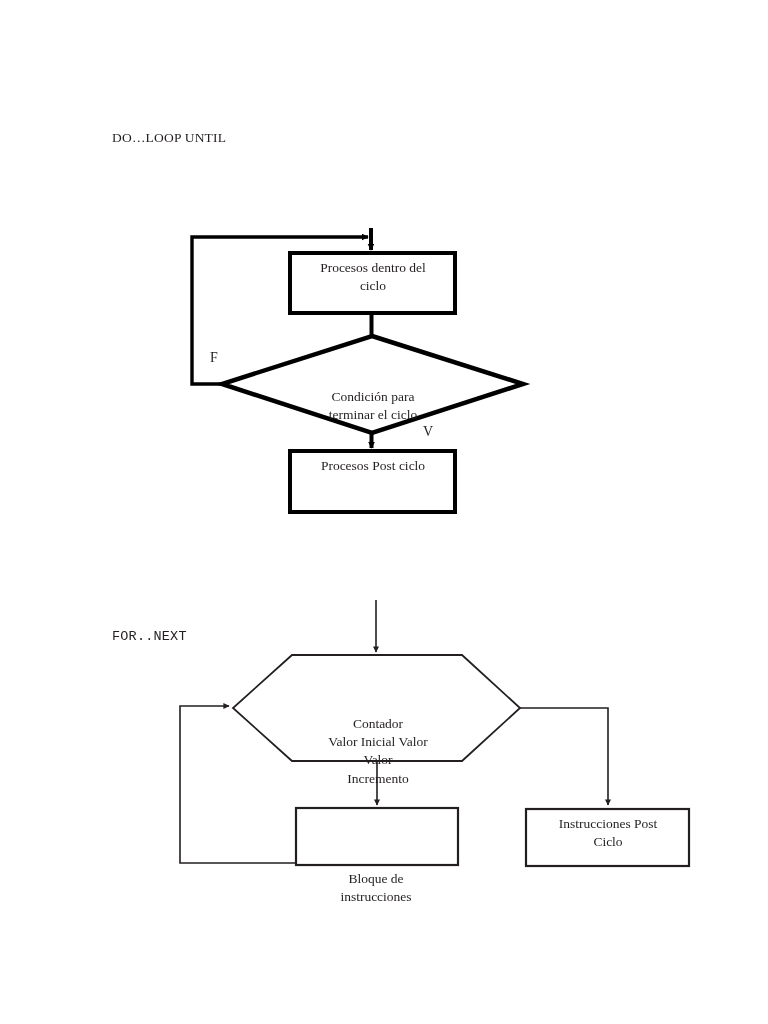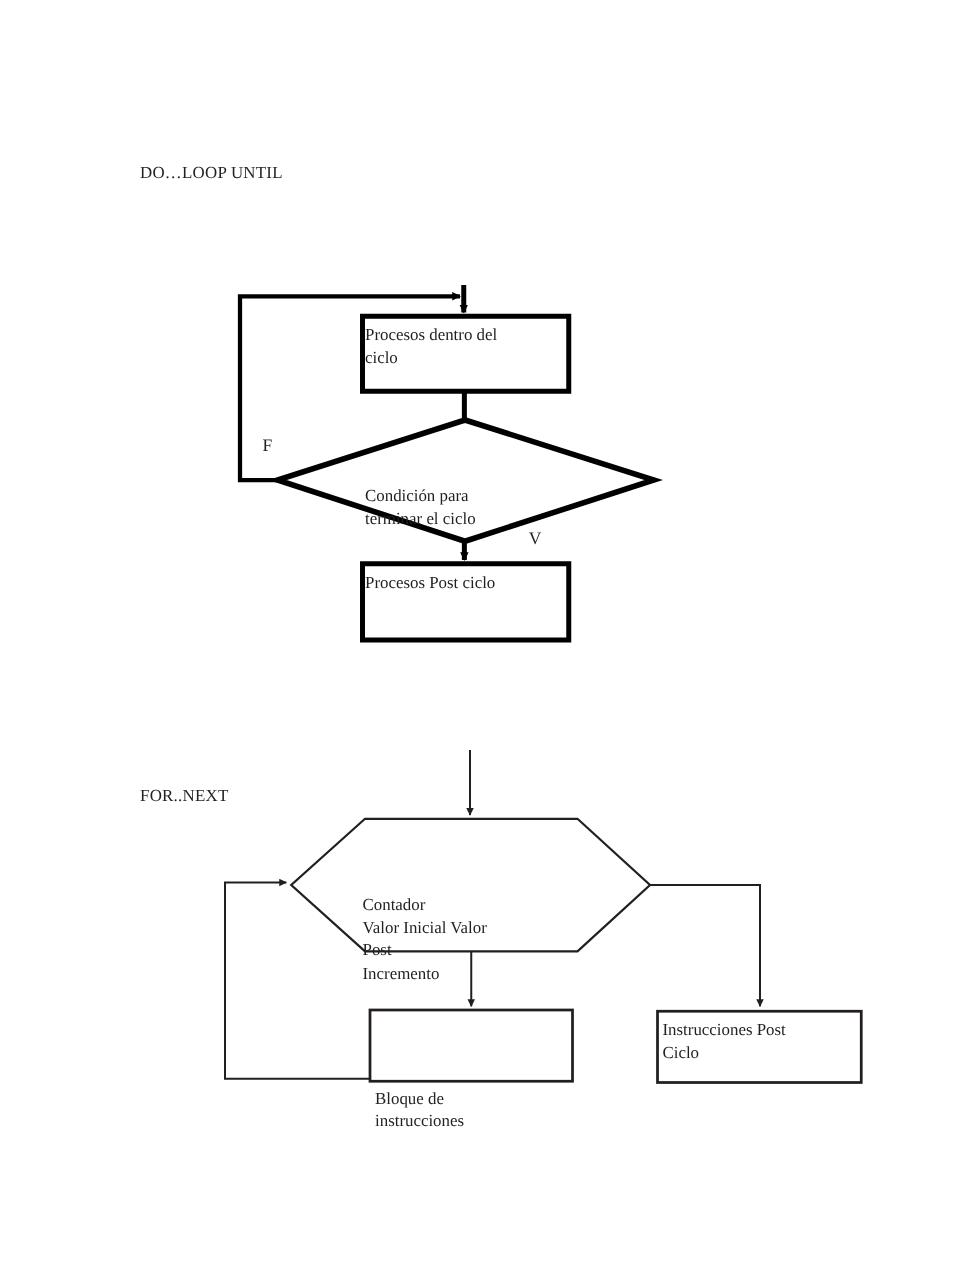--- a/index.html
+++ b/index.html
@@ -22,32 +22,33 @@
     height: 1024px;
   }
   .section-label {
     position: absolute;
     font-size: 13.5px;
     letter-spacing: 0.2px;
     color: #231f20;
     white-space: nowrap;
   }
   #label-do-loop { left: 112px; top: 130px; text-align: right; }
-  #label-for-next { left: 112px; top: 629px; }
+  #label-for-next { left: 112px; top: 629px; font-family: Liberation Mono, monospace; }
 
   svg.canvas {
     position: absolute;
     left: 0; top: 0;
     width: 768px;
     height: 1024px;
     overflow: visible;
   }
 
   .node-text {
     position: absolute;
+    text-align: center;
     font-size: 13.5px;
     line-height: 1.35;
     color: #231f20;
     pointer-events: none;
   }
   .flag-text {
     position: absolute;
     font-size: 14px;
     color: #231f20;
     text-align: center;
@@ -133,21 +134,21 @@
     <div>Procesos Post ciclo</div>
   </div>
 
   <div class="flag-text" id="flag-f">F</div>
 
   <div class="flag-text" id="flag-v">V</div>
 
   <div class="node-text" id="t-contador">
     <div>Contador</div>
     <div>Valor Inicial      Valor</div>
-    <div>Post</div>
+    <div>Valor</div>
     <div>Incremento</div>
   </div>
 
   <div class="node-text" id="t-bloque">
     <div>Bloque de</div>
     <div>instrucciones</div>
   </div>
 
   <div class="node-text" id="t-postciclo">
     <div>Instrucciones Post</div>

